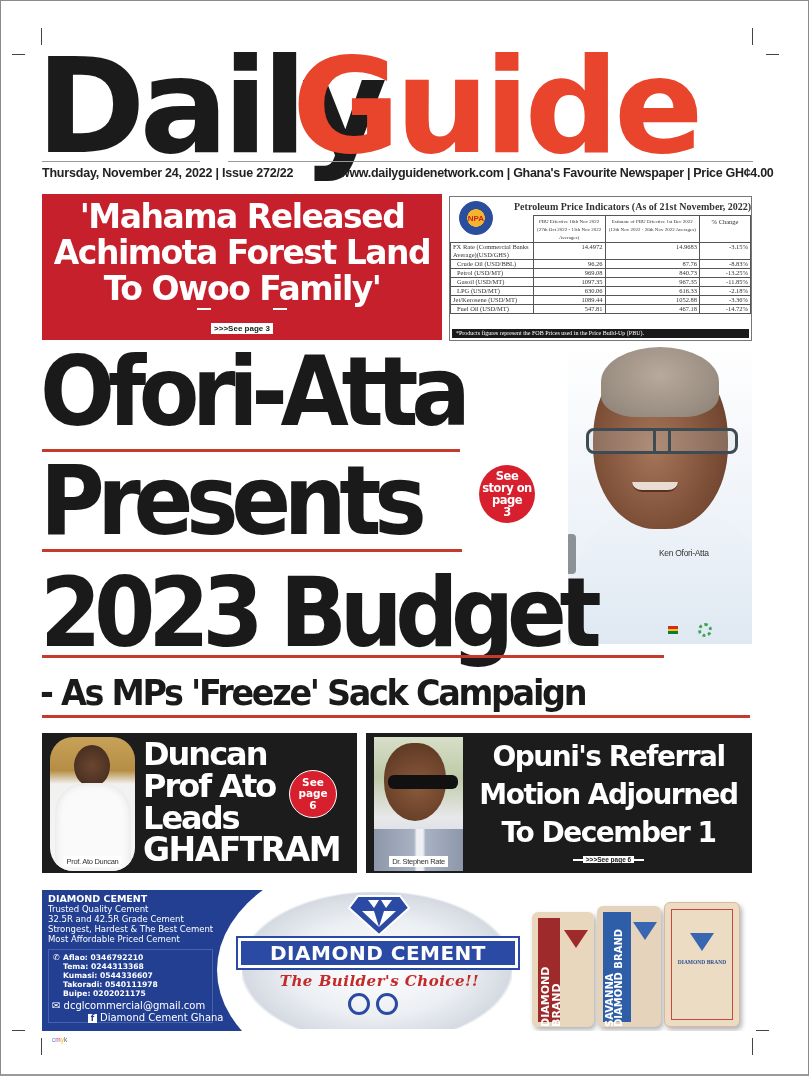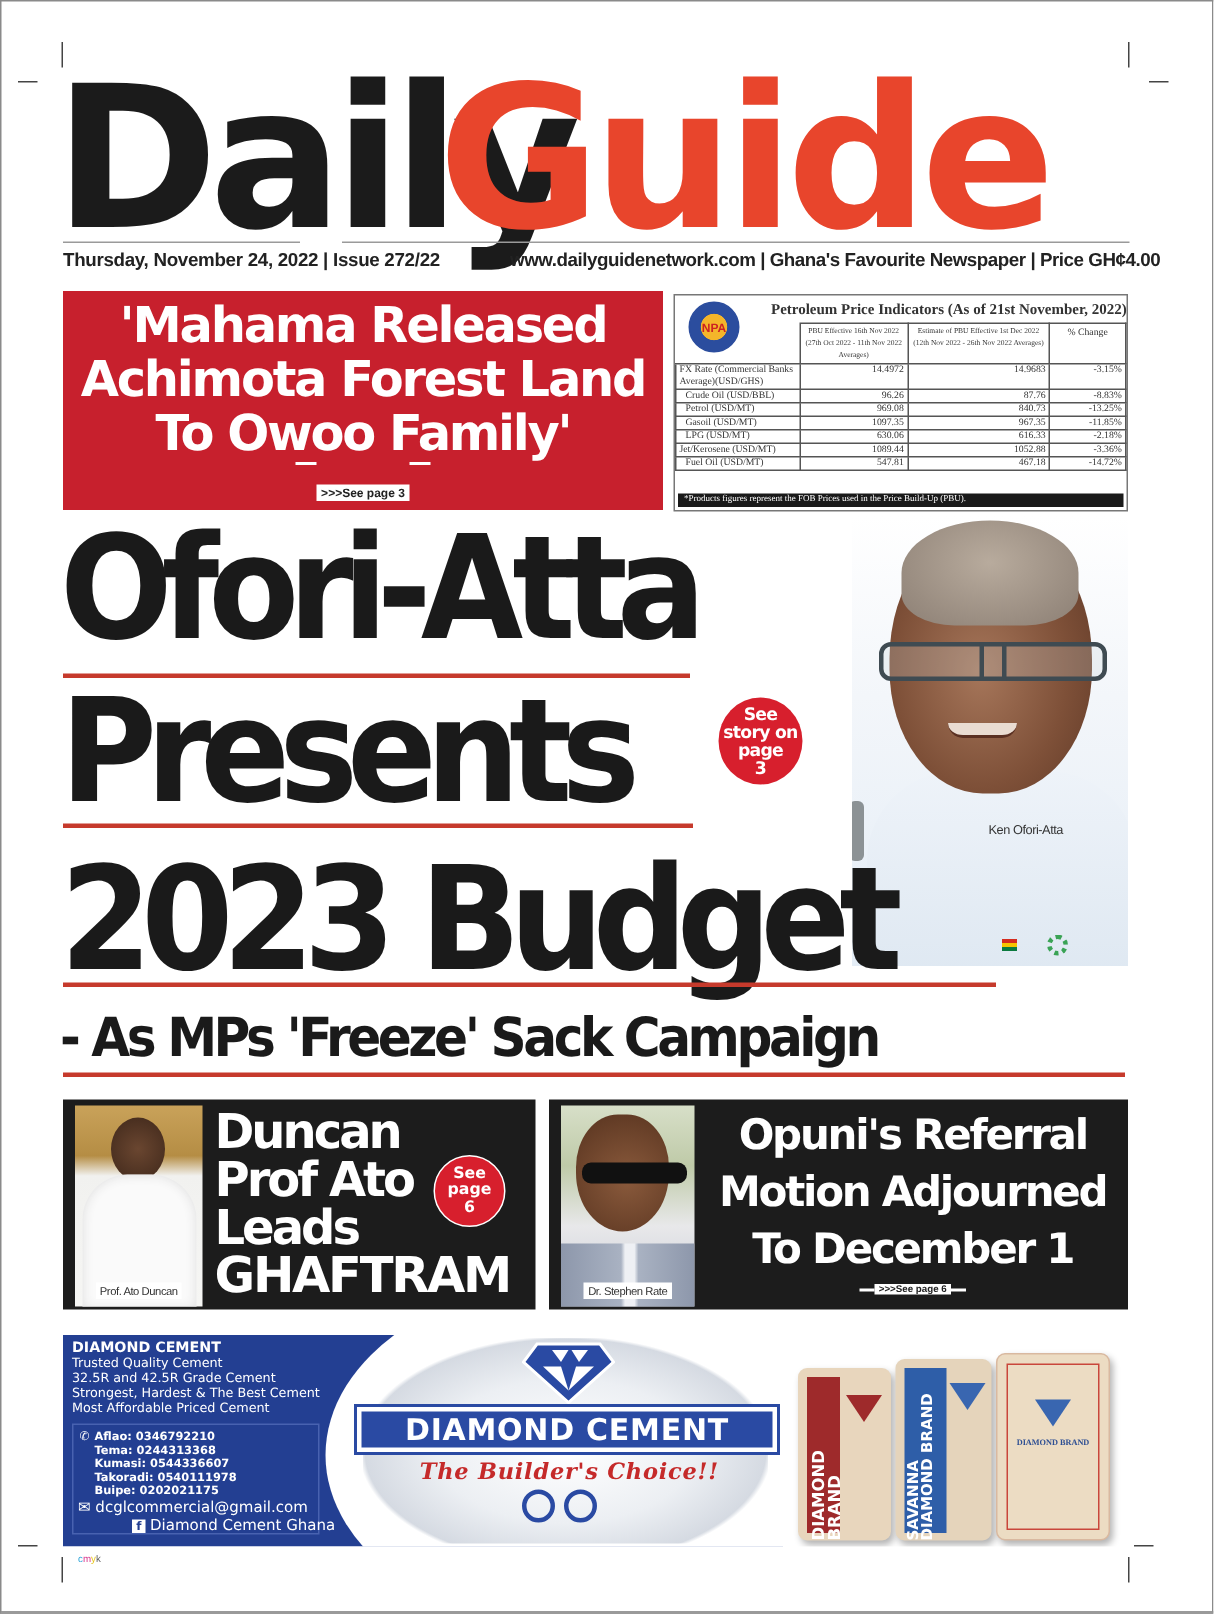--- a/index.html
+++ b/index.html
@@ -63,21 +63,21 @@
   .portrait .pin1 { position: absolute; left: 100px; top: 282px; width: 10px; height: 8px; background: linear-gradient(180deg, #d52b1e 33%, #f6c400 33% 66%, #0b7a3e 66%); }
   .portrait .pin2 { position: absolute; left: 130px; top: 279px; width: 14px; height: 14px; border-radius: 50%; border: 3px dotted #3aa355; }
   .caption-main { position: absolute; left: 659px; top: 548px; font-size: 8.5px; color: #333; letter-spacing: -0.3px; white-space: nowrap; }
 
   
   .black-box { position: absolute; background: #1c1c1c; }
   .bb-left { left: 42px; top: 733px; width: 315px; height: 140px; }
   .bb-right { left: 366px; top: 733px; width: 386px; height: 140px; }
   .bb-divider { position: absolute; left: 360px; top: 742px; width: 3px; height: 124px; background: #fff; }
   .photo { position: absolute; overflow: hidden; }
-  .photo-duncan { left: 50px; top: 737px; width: 85px; height: 134px; background: linear-gradient(180deg, #c9a25a 0%, #b58d44 25%, #f1f1ef 35%, #f6f6f4 100%); }
+  .photo-duncan { left: 50px; top: 737px; width: 85px; height: 134px; background: linear-gradient(180deg, #c9a25a 0%, #b58d44 25%, #f1f1ef 35%, #f6f6f4 100%); border-radius: 23px; }
   .photo-duncan .face { position: absolute; left: 24px; top: 8px; width: 36px; height: 42px; border-radius: 50%; background: radial-gradient(circle, #6a4630, #3e271a); }
   .photo-duncan .shirt { position: absolute; left: 5px; top: 46px; width: 76px; height: 90px; border-radius: 30px 30px 0 0; background: #fafafa; box-shadow: inset 0 0 8px #ddd; }
   .photo-opuni { left: 374px; top: 737px; width: 89px; height: 134px; background: linear-gradient(180deg, #d7dfc8 0%, #bfcaa8 30%, #e8e8ea 60%, #c7ccd6 100%); }
   .photo-opuni .face { position: absolute; left: 10px; top: 6px; width: 62px; height: 78px; border-radius: 45% 45% 50% 50%; background: radial-gradient(circle at 55% 55%, #8a5a3c, #56321e); }
   .photo-opuni .shades { position: absolute; left: 14px; top: 38px; width: 70px; height: 14px; border-radius: 6px; background: #111; }
   .photo-opuni .suit { position: absolute; left: 0; top: 92px; width: 89px; height: 50px; background: linear-gradient(90deg, #8d97ab, #a9b2c2 45%, #eef0f4 48% 55%, #a9b2c2 58%, #8d97ab); }
   .photo-cap { position: absolute; left: 0; right: 0; bottom: 3px; text-align: center; }
   .photo-cap span { background: #fff; color: #333; font-size: 7.5px; letter-spacing: -0.3px; padding: 1px 3px; }
 
   .bb-head-left { position: absolute; left: 143px; top: 738px; color: #fff; font-family: "DejaVu Sans", sans-serif; font-weight: bold; font-size: 32px; line-height: 32px; letter-spacing: -2px; white-space: nowrap; }

